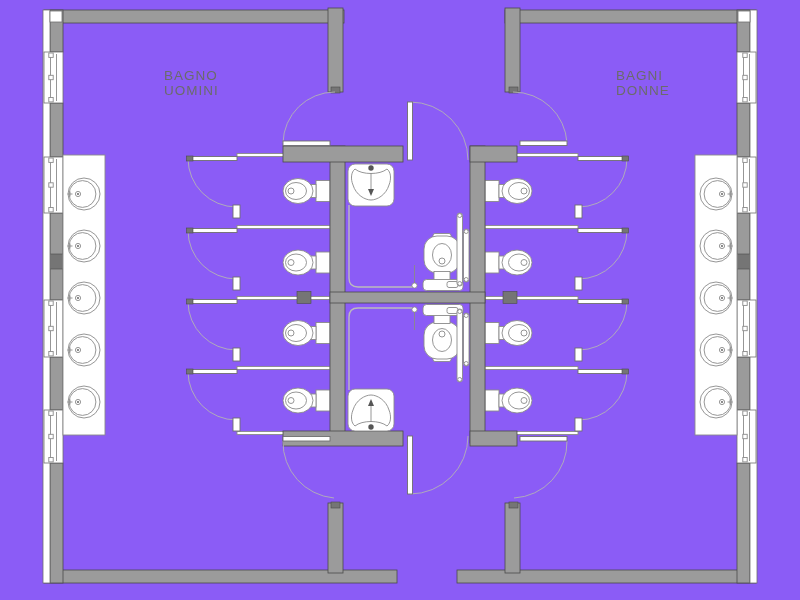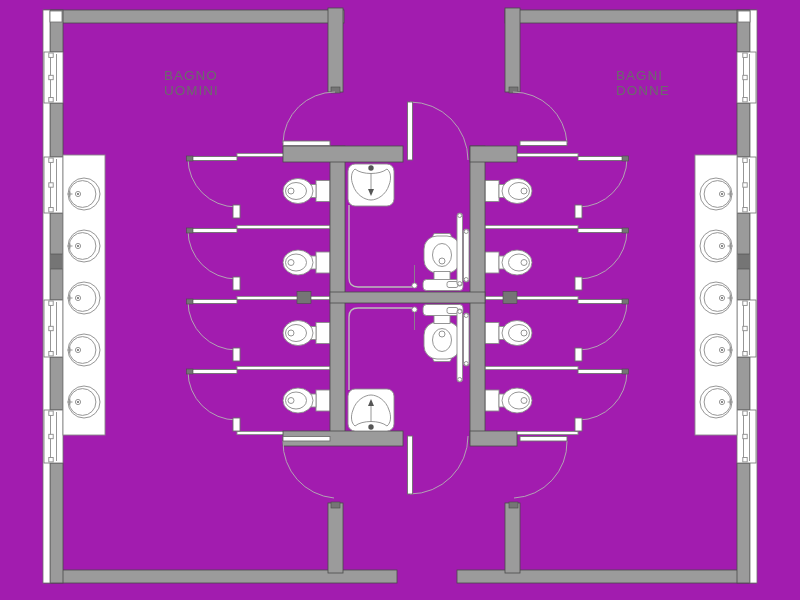--- a/index.html
+++ b/index.html
@@ -1,16 +1,16 @@
 <!DOCTYPE html>
 <html style="--wall: #9b9b9b; --wall-dark: #757575; --wall-edge: #4a4a4a; --fixture-line: #8a8a8a; --swing: #b3b3b3; --label: #6b6b6b;"><head>
 <meta charset="utf-8">
 <style>
   html,body{margin:0;padding:0;background:#fff;}
-  .plan-wrap{width:800px;height:600px;background:#a21caf;overflow:hidden;}
+  .plan-wrap{width:800px;height:600px;background:#8b5cf6;overflow:hidden;}
   svg{display:block;}
   .wall{fill:var(--wall);stroke:var(--wall-edge);stroke-width:.8;}
   .walld{fill:var(--wall-dark);stroke:var(--wall-edge);stroke-width:.6;}
   .frame{fill:#fff;stroke:#6f6f6f;stroke-width:.8;}
   .fx{fill:#fff;stroke:#6f6f6f;stroke-width:.9;}
   .fxt{fill:#fff;stroke:var(--fixture-line);stroke-width:.9;}
   .thin{fill:none;stroke:var(--fixture-line);stroke-width:.9;}
   .swing{fill:none;stroke:var(--swing);stroke-width:.9;}
   .rail{fill:none;stroke:#bcbcbc;stroke-width:1.4;}
   .dark{fill:#555;stroke:none;}

